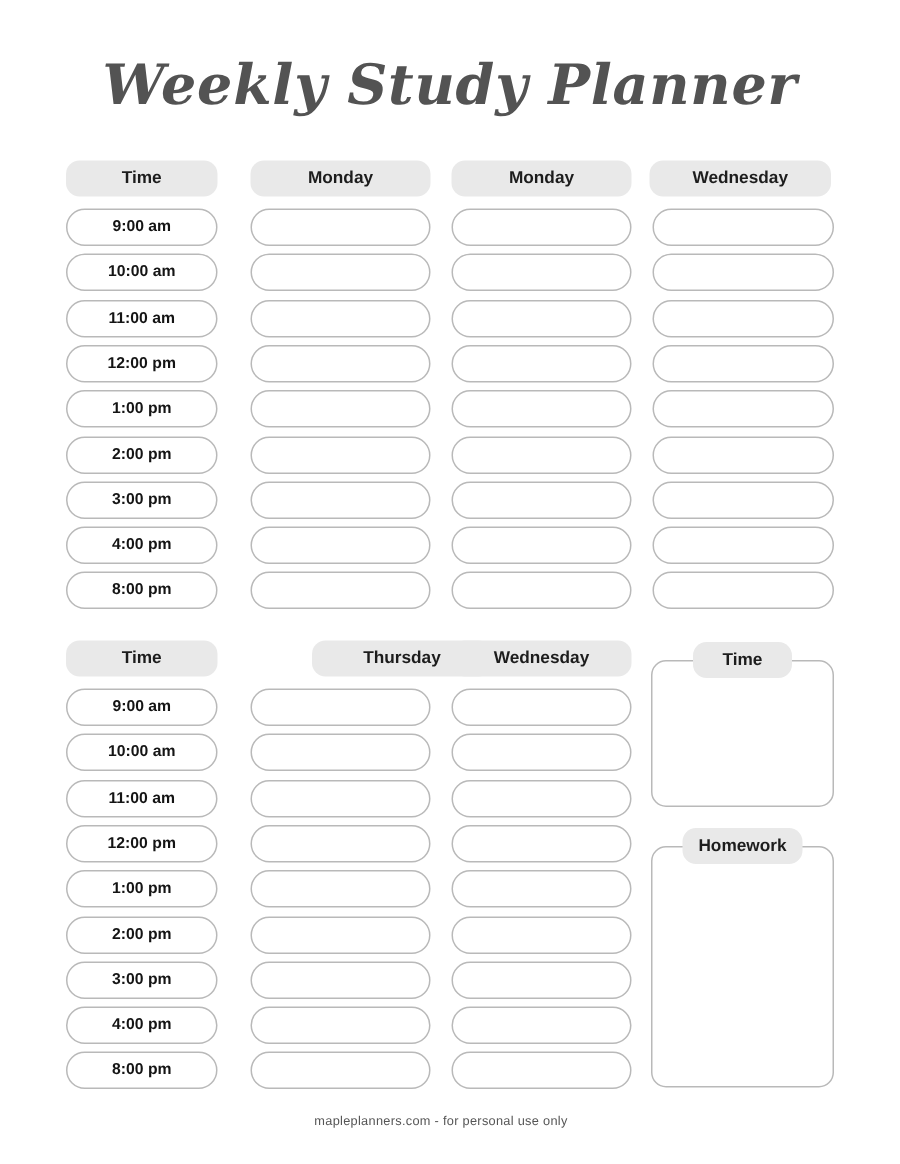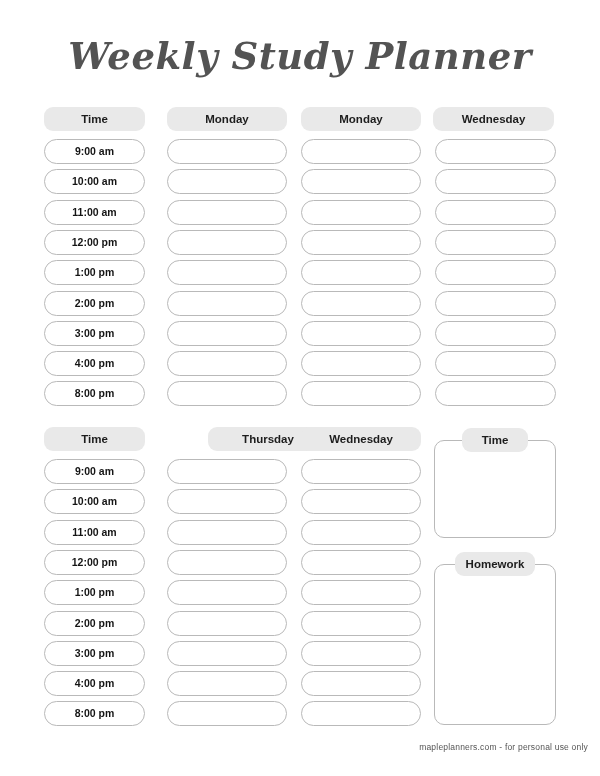--- a/index.html
+++ b/index.html
@@ -93,21 +93,21 @@
     white-space: nowrap;
     z-index: 5;
   }
 
   
   .footer {
     position: absolute;
     left: 0;
     top: 742px;
     width: 588px;
-    text-align: right;
+    text-align: center;
     font-size: 8.5px;
     font-weight: 400;
     color: #555555;
     letter-spacing: 0.2px;
     white-space: nowrap;
   }
 </style>
 </head>
 <body>
 

